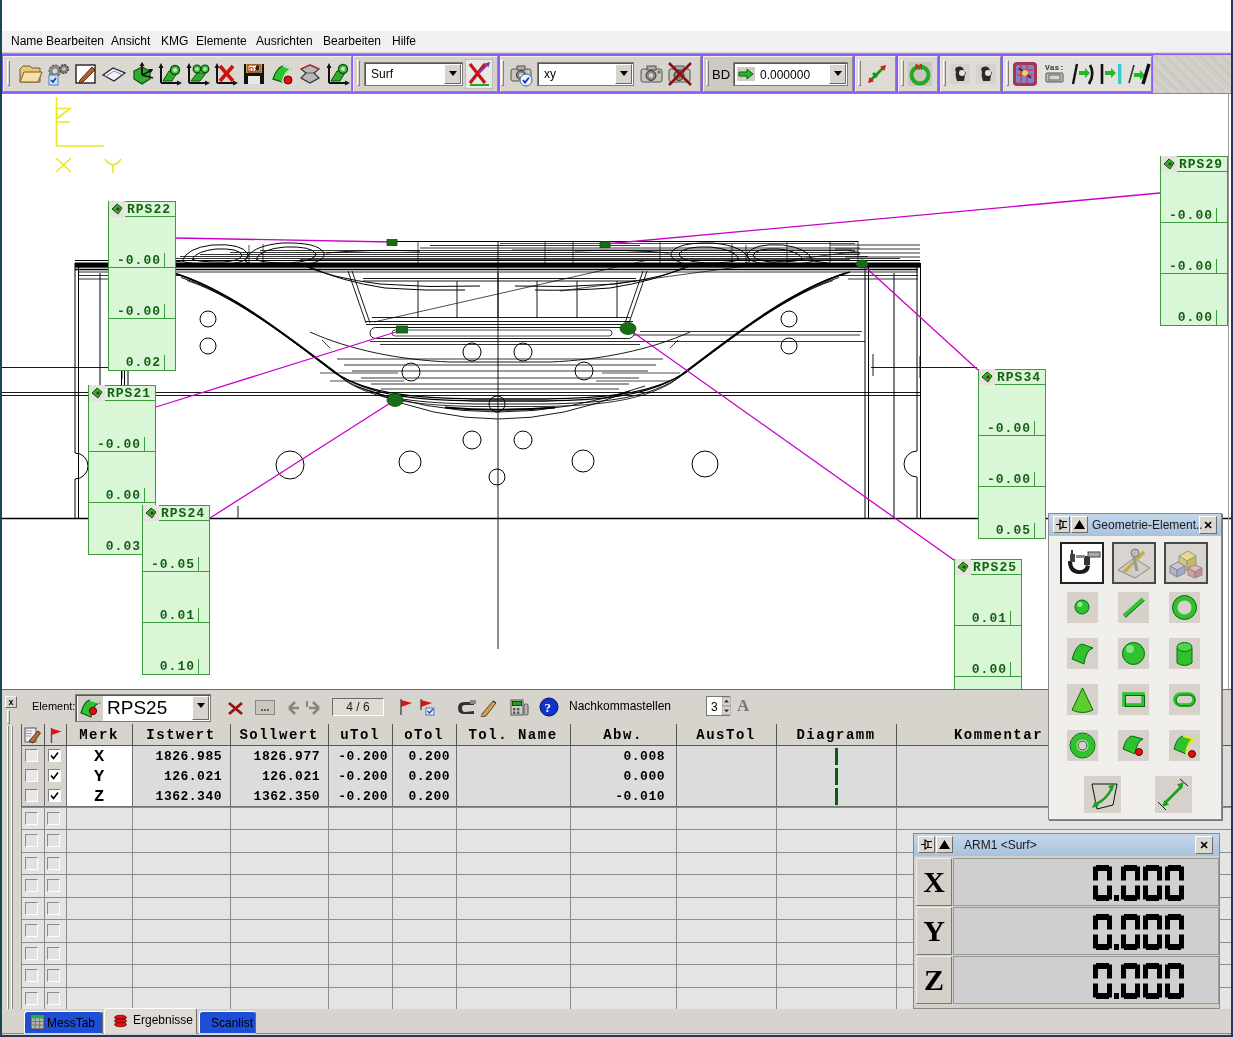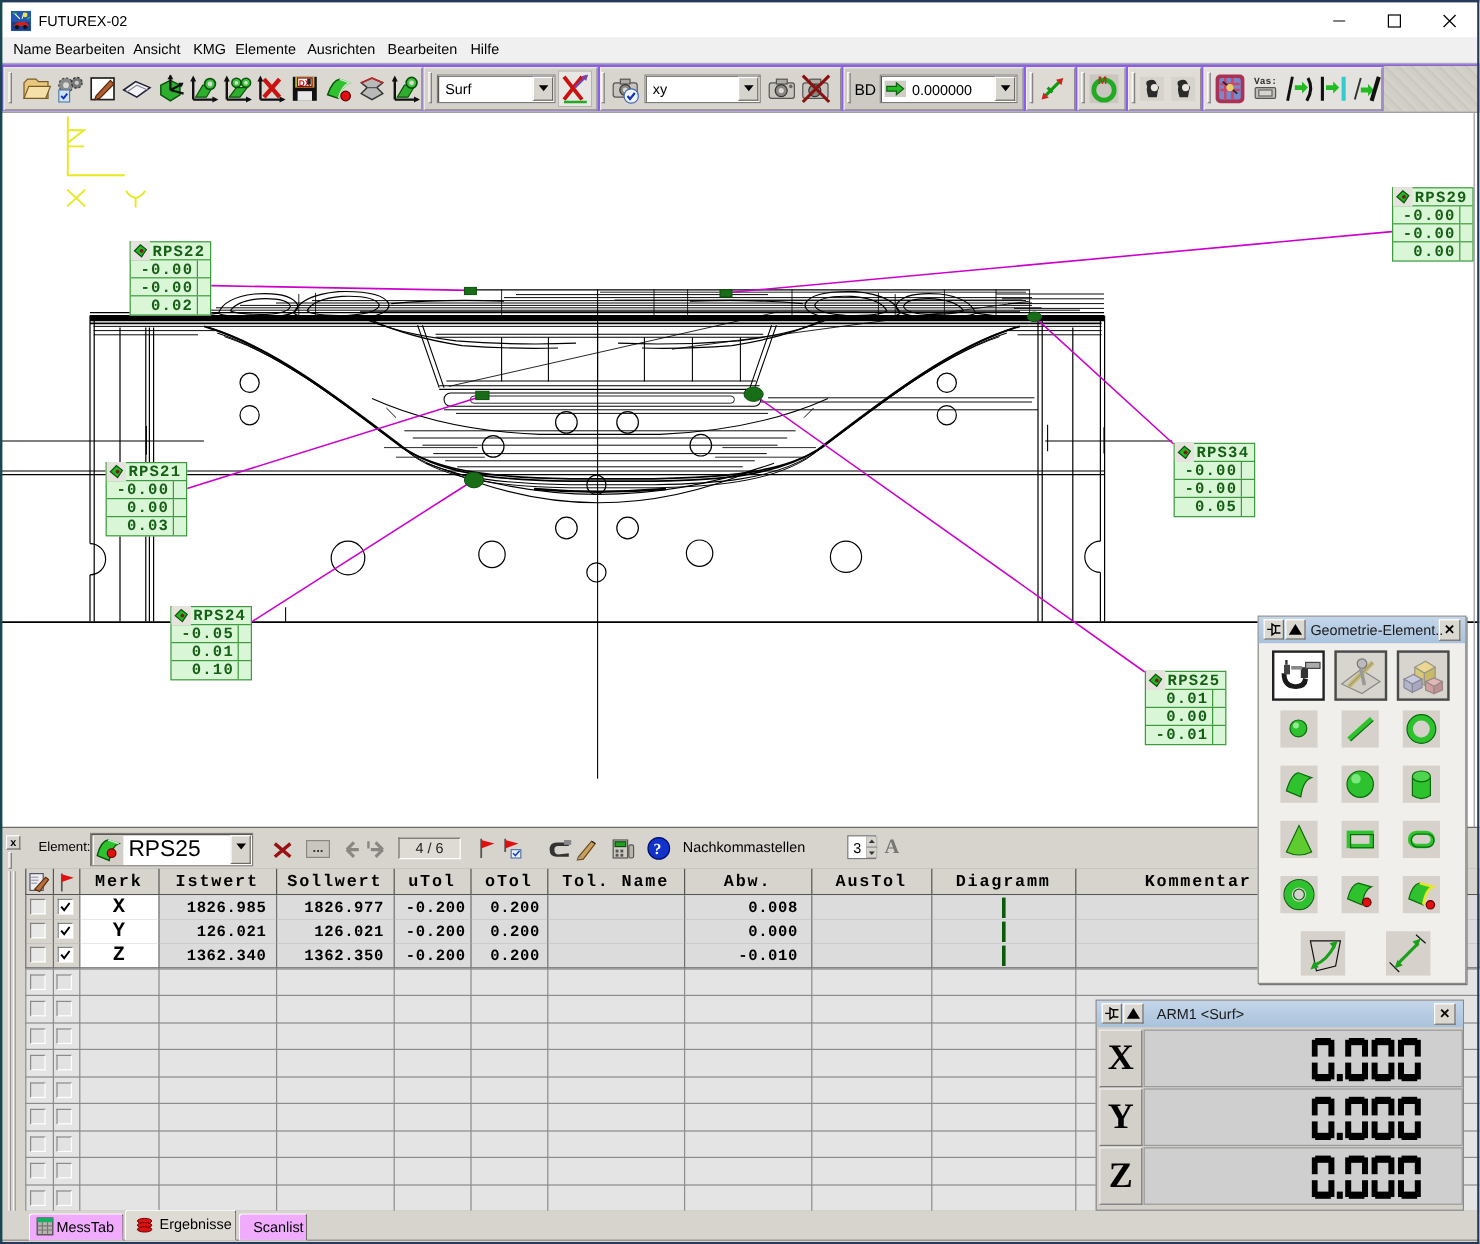--- a/index.html
+++ b/index.html
@@ -22,67 +22,45 @@
 .combo { position:absolute; background:#fff; border:1px solid #7f7c77; box-shadow:inset 1px 1px 0 #5a5752; }
 .combo .cbtn { position:absolute; right:1px; top:1px; bottom:1px; width:17px; background:#d7d4ce; border:1px solid; border-color:#fff #6e6b66 #6e6b66 #fff; }
 .cbtn:after { content:""; position:absolute; left:4px; top:6px; border:4px solid transparent; border-top:5px solid #000; }
 
 #canvas { position:absolute; left:0; top:93px; width:1233px; height:596px; background:#ffffff; border-top:1px solid #8a8a8a; }
 
 .rps { position:absolute; width:68px; background:#d9f6d6; border:1px solid #3f9a3f; font-family:"Liberation Mono",monospace; font-weight:bold; font-size:13px; color:#156015; }
 .rps .t { position:relative; height:15px; border-bottom:1px solid #3f9a3f; }
 .rps .t span { position:absolute; left:18px; top:0px; letter-spacing:1px; }
 .rps .ic { position:absolute; left:0; top:-1px; width:16px; height:16px; background:#e8e6e2; }
-.rps .v { position:relative; height:15px; border-bottom:1px solid #3f9a3f; }
+.rps .v { position:relative; height:15px; border-bottom:1px solid #3f9a3f;margin-top:36px; }
 .rps .v:last-child { border-bottom:none; }
 .rps .v span { position:absolute; right:14px; top:0px; letter-spacing:1px; }
 .rps .v i { position:absolute; right:10px; top:0; bottom:0; border-left:1px solid #3f9a3f; }
 
 #bottom { position:absolute; left:0; top:689px; width:1233px; height:347px; background:#d7d4ce; border-top:1px solid #6e6b66; }
 
 #pal { position:absolute; left:1048px; top:513px; width:174px; height:307px; background:#f1efec; border:1px solid #898989; box-shadow:1px 1px 0 #777; z-index:30; }
 #arm1 { position:absolute; left:913px; top:833px; width:307px; height:176px; background:#d3d0ca; border:1px solid #898989; z-index:25; }
 .ptitle { position:absolute; left:0; top:0; right:0; height:22px; background:linear-gradient(#c4d6ea,#a9c2dc); }
 .pbtn { position:absolute; width:17px; height:17px; background:#dbd8d2; border:1px solid; border-color:#fff #706d68 #706d68 #fff; }
 .th { position:absolute; top:37px; height:18px; text-align:center; font-family:"Liberation Mono",monospace; font-weight:bold; font-size:14px; letter-spacing:1.5px; color:#000; z-index:2; }
 .num { position:absolute; height:16px; text-align:right; font-family:"Liberation Mono",monospace; font-weight:bold; font-size:13px; letter-spacing:0.5px; color:#000; z-index:2; }
-.tab { position:absolute; height:23px; background:#f0abfc; border:1px solid; border-color:#fff #6e6b66 #d7d4ce #fff; border-radius:3px 3px 0 0; z-index:2; }
+.tab { position:absolute; height:23px; background:#1d4ed8; border:1px solid; border-color:#fff #6e6b66 #d7d4ce #fff; border-radius:3px 3px 0 0; z-index:2; }
 .tab span { position:absolute; top:4px; font-size:12px; }
 .tab.active { background:#dedbd5; z-index:3; }
 .tile { position:absolute; width:31px; height:31px; background:#d6d2cb; }
 .bigbtn { position:absolute; width:44px; height:42px; border:2px solid #4a4a4a; background:#d8d5ce; }
 .armrow { position:absolute; left:2px; width:303px; height:48px; }
 .armlbl { position:absolute; left:0; top:0; width:36px; height:48px; background:#d3d0ca; border:1px solid; border-color:#eee #777 #777 #eee; font-family:"Liberation Serif",serif; font-weight:bold; font-size:30px; text-align:center; line-height:46px; }
 .armdisp { position:absolute; left:37px; top:0; right:0; height:48px; background:#cfcfcf; border:1px solid #9a9a9a; }
 </style>
 </head>
 <body>
 <div id="win">
-  <div id="titlebar">
-    <svg id="appicon" viewBox="0 0 20 20">
-        <rect x="0" y="0" width="20" height="20" fill="#2356b0"></rect>
-        <rect x="1" y="11" width="18" height="8" fill="#1a3f86"></rect>
-        <path d="M3 15 q2 -4 6 -4 l5 0 q3 1 4 4 z" fill="#cc2222"></path>
-        <circle cx="6" cy="16" r="2" fill="#111"></circle>
-        <circle cx="14" cy="16" r="2" fill="#111"></circle>
-        <path d="M4 3 l5 5 M13 2 l-2 6" stroke="#fff" stroke-width="1"></path>
-        <circle cx="14" cy="4" r="2.4" fill="#e8e44a"></circle>
-        <path d="M2 2 l4 1 M16 8 l3 -2" stroke="#44c044" stroke-width="1.2"></path>
-      </svg>
-    <div id="apptitle">FUTUREX-02</div>
-    <svg class="wbtn" id="btnmin" viewBox="0 0 46 31">
-        <path d="M18 15.5 h10" stroke="#000" stroke-width="1"></path>
-      </svg>
-    <svg class="wbtn" id="btnmax" viewBox="0 0 46 31">
-        <rect x="18" y="10.5" width="10" height="10" fill="none" stroke="#000" stroke-width="1"></rect>
-      </svg>
-    <svg class="wbtn" id="btnclose" viewBox="0 0 46 31">
-        <path d="M18 10.5 l10 10 M28 10.5 l-10 10" stroke="#000" stroke-width="1"></path>
-      </svg>
-  </div>
   <div id="menubar">
     <span class="mi" style="left:11px">Name</span>
     <span class="mi" style="left:46px">Bearbeiten</span>
     <span class="mi" style="left:111px">Ansicht</span>
     <span class="mi" style="left:161px">KMG</span>
     <span class="mi" style="left:196px">Elemente</span>
     <span class="mi" style="left:256px">Ausrichten</span>
     <span class="mi" style="left:323px">Bearbeiten</span>
     <span class="mi" style="left:392px">Hilfe</span>
   </div>

